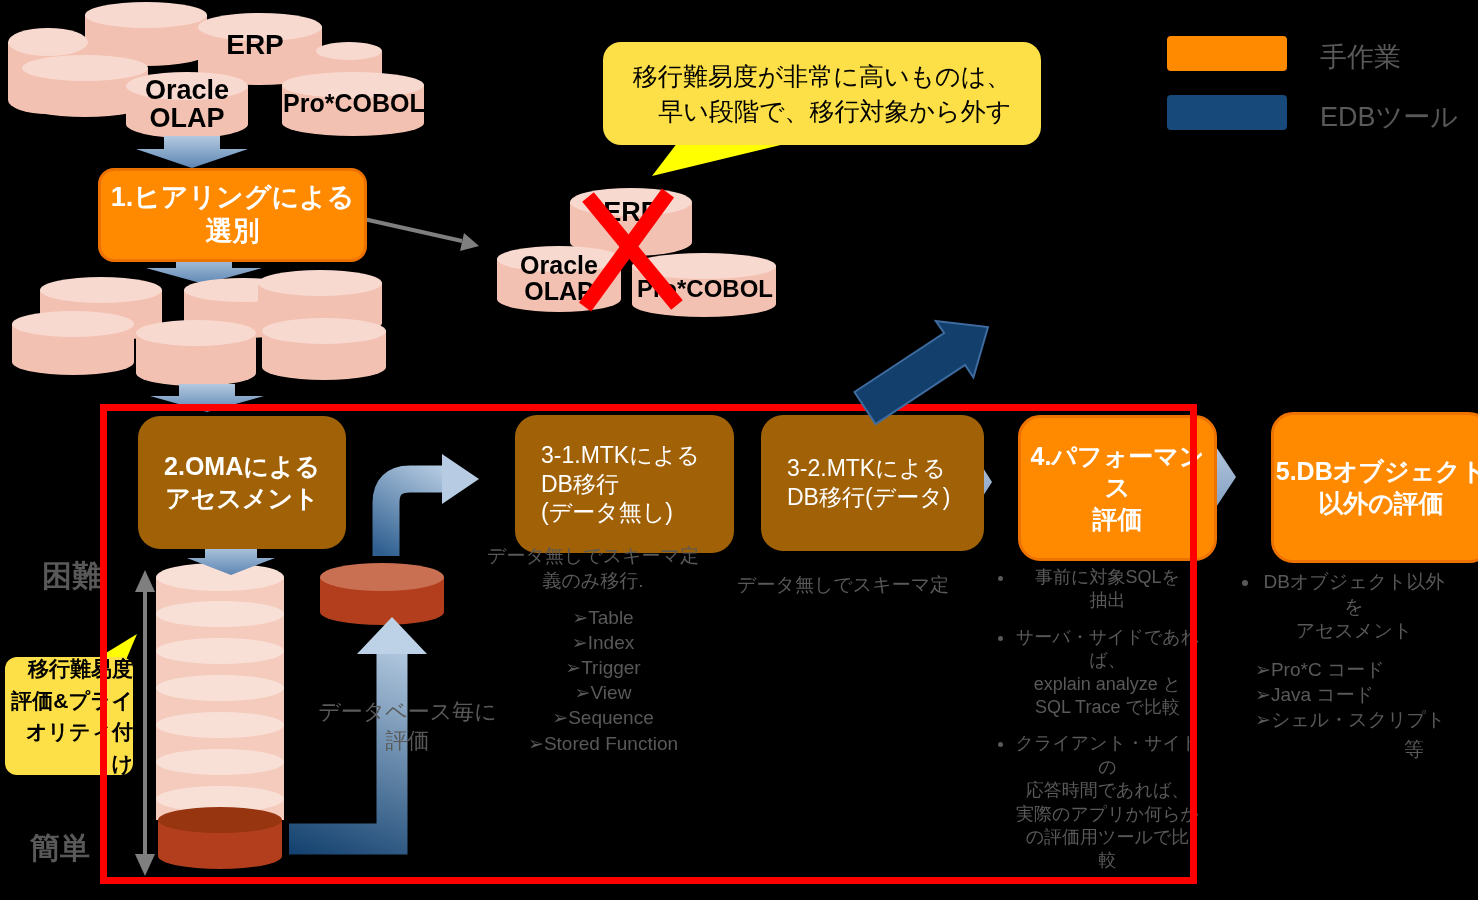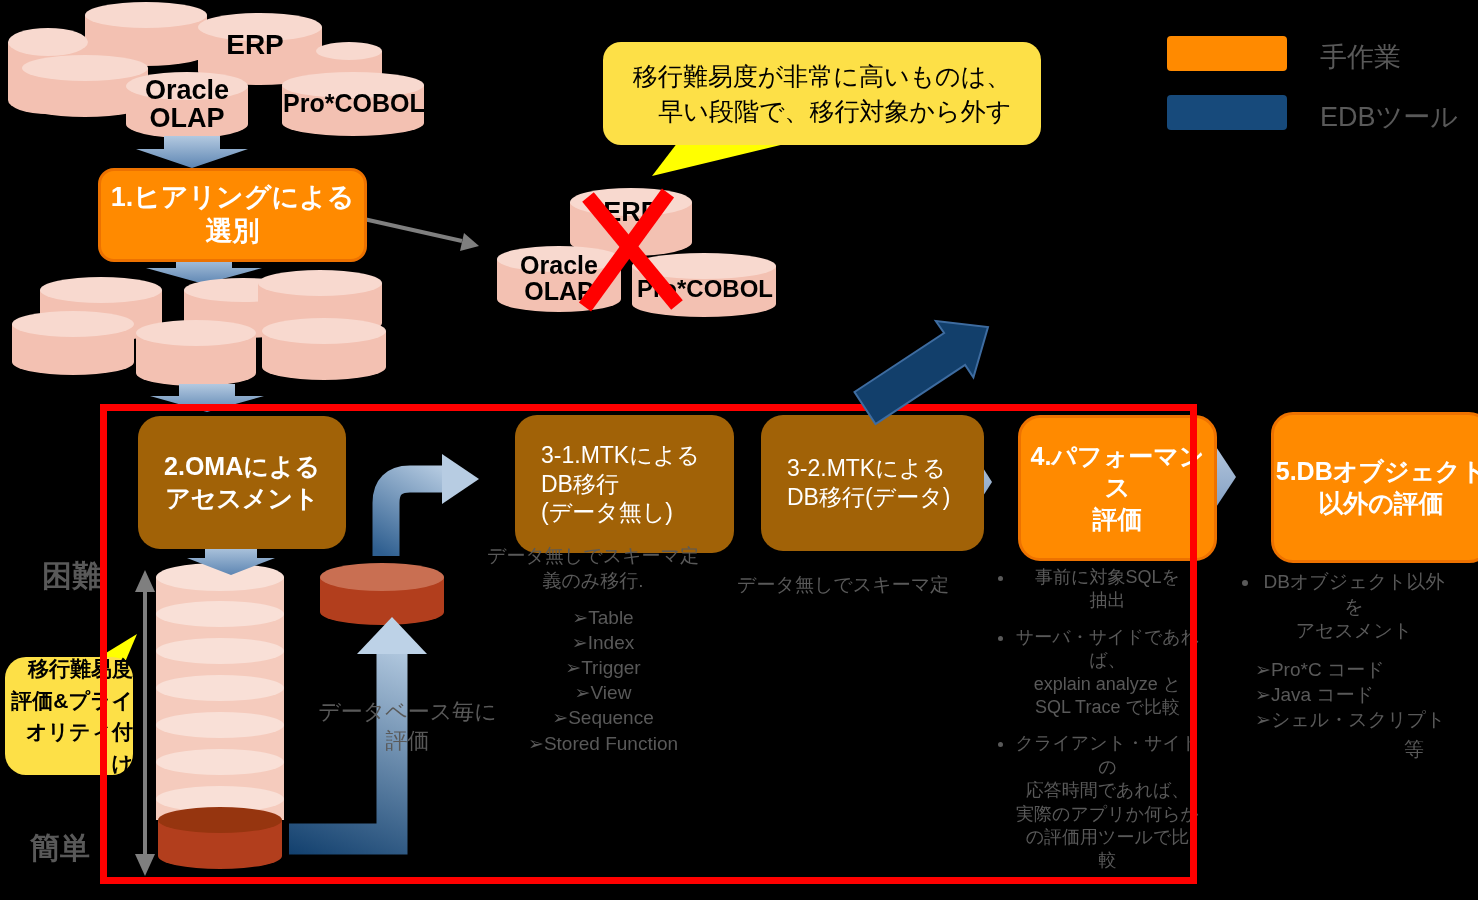--- a/index.html
+++ b/index.html
@@ -249,21 +249,21 @@
   <div class="abs" style="left:1243px;top:570px;width:205px;">
     <ul class="dots note" style="font-size:19px;"><li>DBオブジェクト以外を
 アセスメント</li></ul>
     <ul class="plain note" style="font-size:19px;padding-left:12px;"><li>➢Pro*C コード</li><li>➢Java コード</li><li>➢シェル・スクリプト</li></ul>
     <div class="note" style="font-size:20px;text-align:right;padding-right:24px;margin-top:4px;">等</div>
   </div>
 
   <div class="abs axis-label" style="left:42px;top:556px;">困難</div>
   <div class="abs axis-label" style="left:30px;top:828px;">簡単</div>
 
-  <div class="abs callout" style="left:5px;top:657px;width:128px;height:118px;font-size:21px;font-weight:600;line-height:1.5;border-radius:21px;">移行難易度
+  <div class="abs callout" style="left:5px;top:657px;width:128px;height:118px;font-size:21px;font-weight:600;line-height:1.5;border-radius:12px;">移行難易度
 評価&amp;プライ
 オリティ付け</div>
 
   <div class="abs note" style="left:300px;top:698px;width:215px;font-size:22px;text-align:center;line-height:1.3;">データベース毎に
 評価</div>
 
   <div class="abs red-frame" style="left:100px;top:404px;width:1097px;height:480px;"></div>
 
   <svg class="layer" viewBox="0 0 1478 900">
     <polygon points="854.5,392 944.1,333 935.8,321 988,327 973.4,377.5 965.1,365 875.5,424" fill="#123F6B" stroke="#3E6CA0" stroke-width="2"></polygon>

